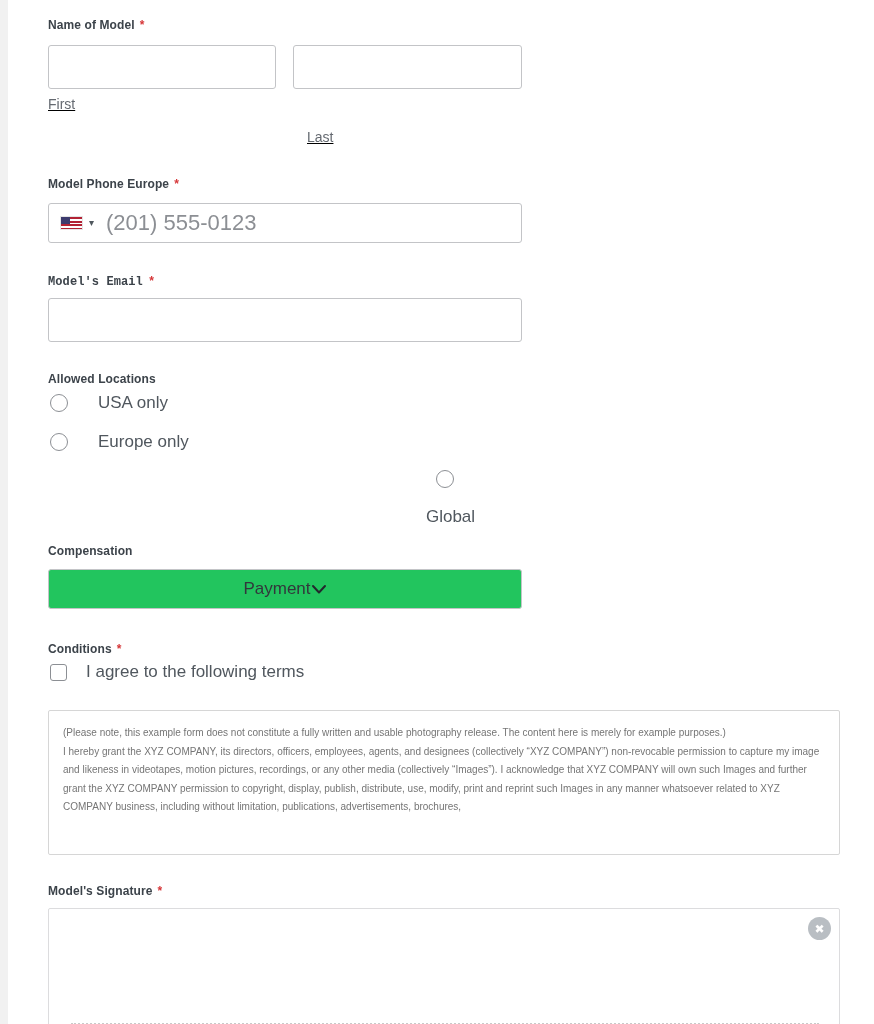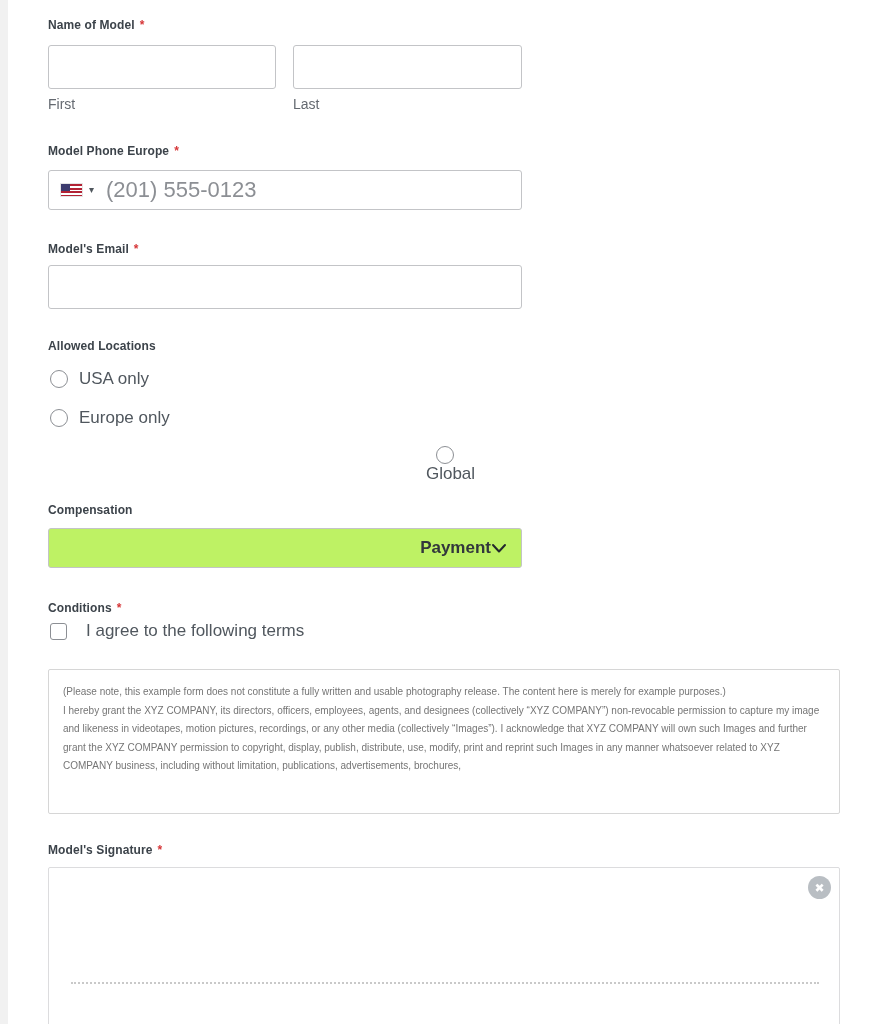--- a/index.html
+++ b/index.html
@@ -23,24 +23,24 @@
   .req { color: #d63638; margin-left: 5px; font-weight: bold; }
   .text-input {
     display: block; height: 44px; border: 1px solid #c3c4c7; border-radius: 3px;
     font-size: 17px; color: #32373c; padding: 0 12px; background: #fff; outline: none;
     font-family: inherit;
   }
   .text-input::placeholder { color: #8c8f94; opacity: 1; }
   .name-row { display: flex; gap: 17px; margin-top: 9px; }
   .name-row .text-input:first-child { width: 228px; }
   .name-row .text-input:last-child { width: 229px; }
-  .sub-row { display: flex; gap: 17px; margin-top: 7px; }
+  .sub-row { display: flex; gap: 31px; margin-top: 7px; text-decoration: underline; }
   .sub-row .sublabel { font-size: 14px; color: #646970; line-height: 17px; }
   .sub-row .sublabel:first-child { width: 228px; }
-  .sub-row .sublabel:last-child { width: 229px; }
+  .sub-row .sublabel:last-child { width: 229px; margin-top: 33px; }
 
   .section-phone { margin-top: 27px; }
   .phone-box {
     margin-top: 8px; width: 474px; height: 40px;
     border: 1px solid #c3c4c7; border-radius: 3px;
     display: flex; align-items: center; padding: 0 12px; background: #fff;
   }
   .flag-btn { display: flex; align-items: center; cursor: pointer; margin-right: 12px; }
   .flag {
     position: relative; display: inline-block; width: 21px; height: 12px;
@@ -48,39 +48,39 @@
     box-shadow: 0 0 0 1px rgba(0,0,0,0.10);
   }
   .flag::after {
     content: ""; position: absolute; top: 0; left: 0; width: 9px; height: 6.5px;
     background: #3c3b6e;
   }
   .flag-caret { font-size: 10px; color: #50575e; margin-left: 7px; line-height: 1; }
   .phone-input { flex: 1; border: none; outline: none; font-size: 22px; color: #32373c; font-family: inherit; }
   .phone-input::placeholder { color: #8c8f94; opacity: 1; }
 
-  .section-email { margin-top: 28px; }
+  .section-email { margin-top: 28px; font-family: Liberation Mono, monospace; }
   .section-email .text-input { margin-top: 5px; width: 474px; }
 
   .section-locations { margin-top: 26px; }
   .choice-row { display: flex; align-items: center; padding-left: 2px; }
-  .radio-row { margin-top: 11px; margin-bottom: 17px; height: 22px; }
+  .radio-row { margin-top: 2px; margin-bottom: 17px; height: 22px; gap: 19px; }
   .radio-row:last-child { margin-bottom: 0; flex-direction: column; }
   .radio-circle {
     width: 18px; height: 18px; border: 1px solid #8c8f94; border-radius: 50%;
     background: #fff; flex: 0 0 auto; cursor: pointer;
   }
   .choice-label { font-size: 17px; color: #50575e; margin-left: 11px; cursor: pointer; }
 
-  .section-compensation { margin-top: 31px; }
+  .section-compensation { margin-top: 48px; }
   .select-box {
     margin-top: 7px; width: 474px; height: 40px;
-    border: 1px solid #c3c4c7; border-radius: 3px; background: #bef264;
-    display: flex; align-items: center; justify-content: flex-end;
-    padding: 0 14px; cursor: pointer; font-weight: bold;
+    border: 1px solid #c3c4c7; border-radius: 3px; background: #22c55e;
+    display: flex; align-items: center; justify-content: center;
+    padding: 0 14px; cursor: pointer;
   }
   .select-value { font-size: 17px; color: #32373c; }
 
   .section-conditions { margin-top: 29px; }
   .checkbox-row { margin-top: 1px; height: 22px; gap: 8px; }
   .checkbox-square {
     width: 17px; height: 17px; border: 1px solid #8c8f94; border-radius: 3px;
     background: #fff; flex: 0 0 auto; cursor: pointer;
   }
   .terms-box {

